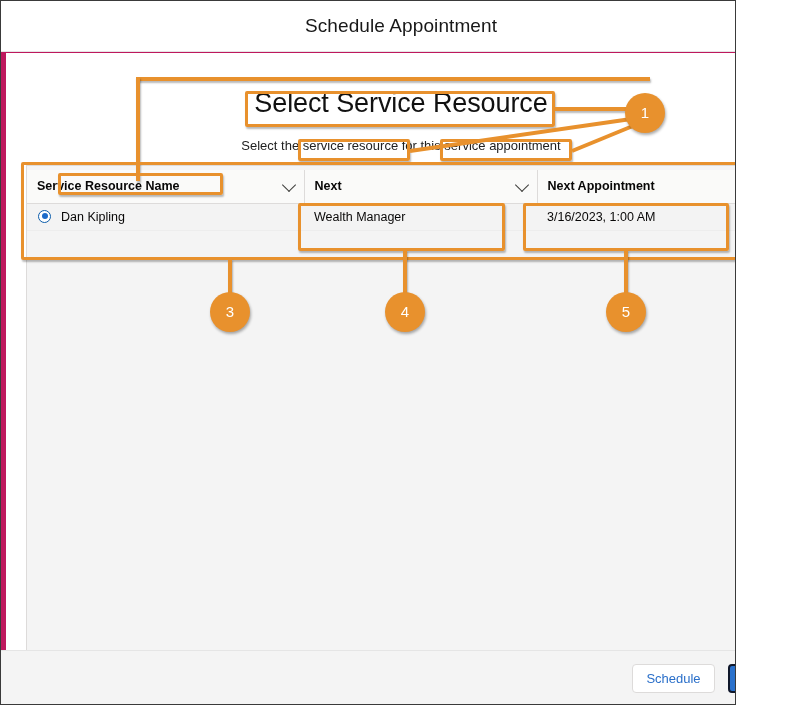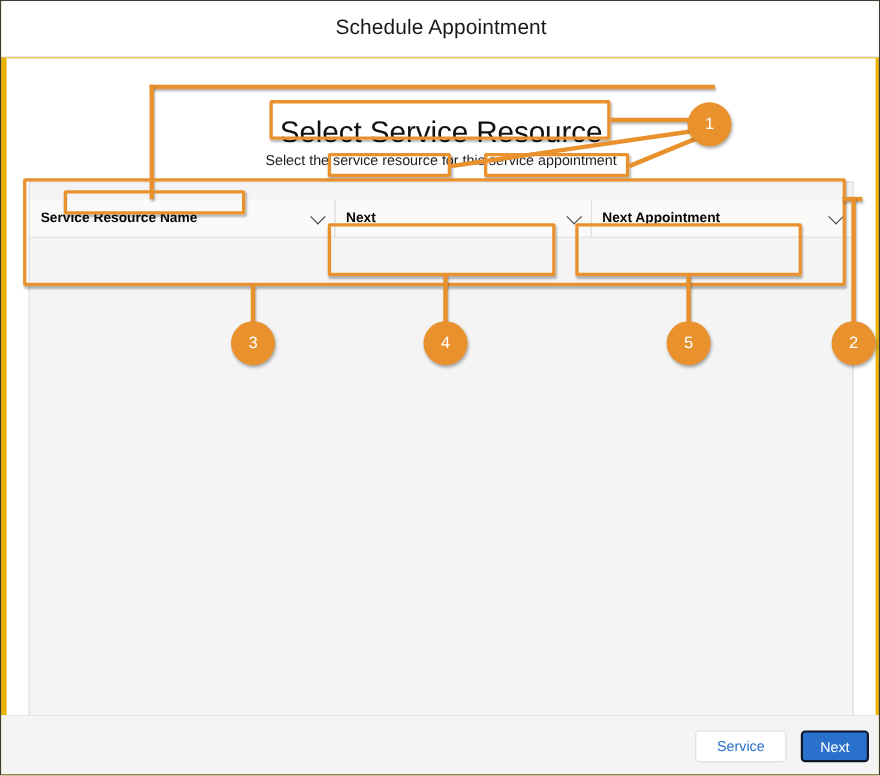--- a/index.html
+++ b/index.html
@@ -6,24 +6,24 @@
     margin: 0;
     padding: 0;
     background: #ffffff;
   }
   body {
     font-family: "Liberation Sans", sans-serif;
     -webkit-font-smoothing: antialiased;
   }
   #screen {
     position: relative;
-    width: 800px;
+    width: 736px;
     height: 705px;
     overflow: hidden;
-    background: #eab308;
+    background: #be185d;
     box-sizing: border-box;
     border: 1px solid #3a3a3a;
   }
 
   
   .modal-header {
     position: absolute;
     left: 0; top: 0;
     width: 800px;
     height: 51px;
@@ -45,21 +45,21 @@
     position: absolute;
     left: 5px; top: 52px;
     width: 790px;
     height: 597px;
     background: #ffffff;
     box-sizing: border-box;
   }
 
   .step-title {
     position: absolute;
-    left: 0; top: 52px;
+    left: 0; top: 35px;
     width: 790px;
     text-align: center;
     font-size: 27px;
     color: #111111;
     letter-spacing: -0.1px;
   }
   .step-subtitle {
     position: absolute;
     left: 0; top: 85px;
     width: 790px;
@@ -73,21 +73,21 @@
     position: absolute;
     left: 20px; top: 112px;
     width: 750px;
     height: 510px;
     background: #f4f4f4;
     border: 1px solid #dddbda;
     box-sizing: border-box;
   }
   .dt {
     position: absolute;
-    left: 0; top: 16px;
+    left: 0; top: 4px;
     width: 748px;
     border-collapse: collapse;
     table-layout: fixed;
   }
   .dt th {
     height: 33px;
     background: #fafaf9;
     border-bottom: 1px solid #dddbda;
     border-right: 1px solid #dddbda;
     text-align: left;
@@ -247,27 +247,35 @@
               <span>Next</span>
               <span class="chev"></span>
             </th>
             <th>
               <span>Next Appointment</span>
               <span class="chev"></span>
             </th>
           </tr>
         </thead>
         <tbody>
+          <tr class="r0">
+            <td class="cell-name">
+              <span class="radio on"></span>
+              <span>Dan Kipling</span>
+            </td>
+            <td>Wealth Manager</td>
+            <td>3/16/2023, 1:00 AM</td>
+          </tr>
         </tbody>
       </table>
     </div>
   </div>
 
   <div class="modal-footer">
-    <div class="btn btn-prev">Service</div>
+    <div class="btn btn-prev">Schedule</div>
     <div class="btn btn-next">Next</div>
   </div>
 
   <div id="annotations">
 
     <div class="anno-box" style="left:244px; top:90px; width:310px; height:36px;"></div>
 
     <div class="anno-box" style="left:297px; top:138px; width:112px; height:22px;"></div>
 
     <div class="anno-box" style="left:439px; top:138px; width:132px; height:22px;"></div>

